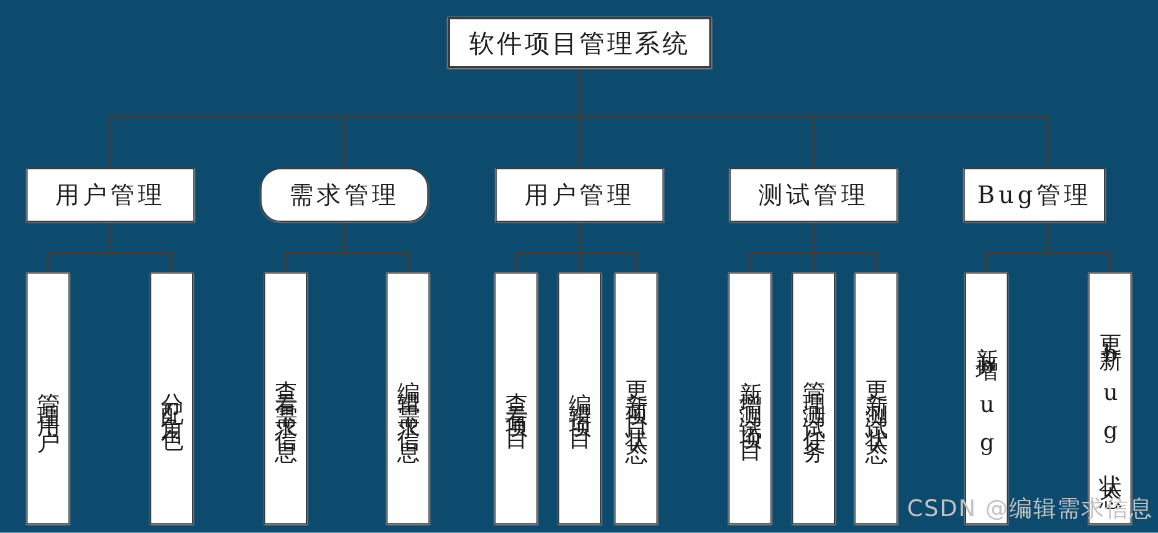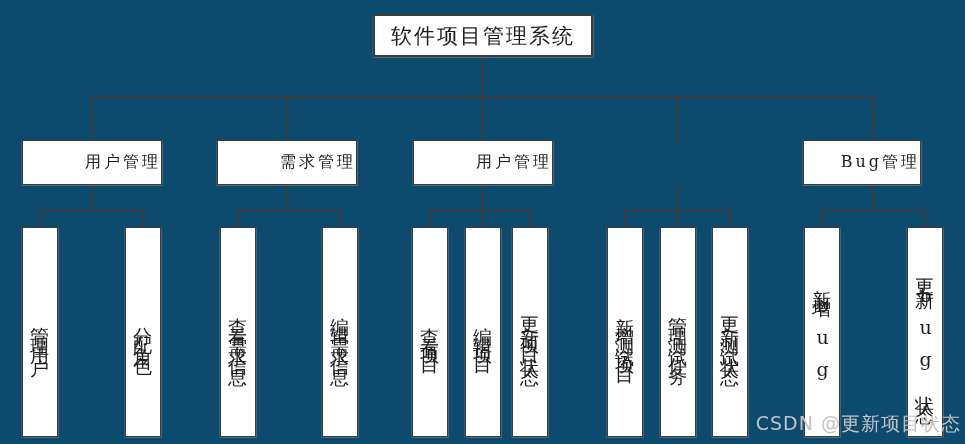--- a/index.html
+++ b/index.html
@@ -27,24 +27,23 @@
     justify-content: center;
     color: #1d1d1d;
     box-shadow: 1px 1px 0 rgba(130,130,130,0.45), -1px 1px 0 rgba(130,130,130,0.3);
   }
   .root-box {
     font-size: 21px;
     letter-spacing: 2px;
     border-width: 2px;
   }
   .mod-box {
-    font-size: 16px;
+    font-size: 20px;
     letter-spacing: 3px;
     border-width: 1.5px;
-    justify-content: flex-end;
   }
   .leaf-box {
     width: 36px; height: 210px;
     top: 227px;
     border-width: 1.5px;
   }
   .vtext {
     writing-mode: vertical-rl;
     text-orientation: upright;
     font-size: 19px;
@@ -100,25 +99,28 @@
   <div class="line" style="left:821px; top:210px; width:2px; height:18px;"></div>
   <div class="line" style="left:924px; top:210px; width:2px; height:18px;"></div>
 
   <div class="box root-box" style="left:373px; top:14px; width:220px; height:43px;">
     <span>软件项目管理系统</span>
   </div>
 
   <div class="box mod-box" style="left:22px; top:140px; width:140px; height:45px;">
     <span>用户管理</span>
   </div>
-  <div class="box mod-box" style="left:217px; top:140px; width:140px; height:45px;">
+  <div class="box mod-box" style="left:217px; top:140px; width:140px; height:45px;border-radius:17px;">
     <span>需求管理</span>
   </div>
   <div class="box mod-box" style="left:413px; top:140px; width:140px; height:45px;">
     <span>用户管理</span>
+  </div>
+  <div class="box mod-box" style="left:608px; top:140px; width:140px; height:45px;">
+    <span>测试管理</span>
   </div>
   <div class="box mod-box" style="left:803px; top:140px; width:118px; height:45px;">
     <span>Bug管理</span>
   </div>
 
   <div class="box leaf-box" style="left:22px;">
     <span class="vtext">管理用户</span>
   </div>
   <div class="box leaf-box" style="left:125px;">
     <span class="vtext">分配角色</span>
@@ -151,15 +153,15 @@
     <span class="vtext">更新测试状态</span>
   </div>
 
   <div class="box leaf-box" style="left:804px;">
     <span class="vtext">新增bug</span>
   </div>
   <div class="box leaf-box" style="left:907px;">
     <span class="vtext">更新bug状态</span>
   </div>
 
-  <div class="watermark">CSDN @更新项目状态</div>
+  <div class="watermark">CSDN @编辑需求信息</div>
 
 </div>
 
 </body></html>

